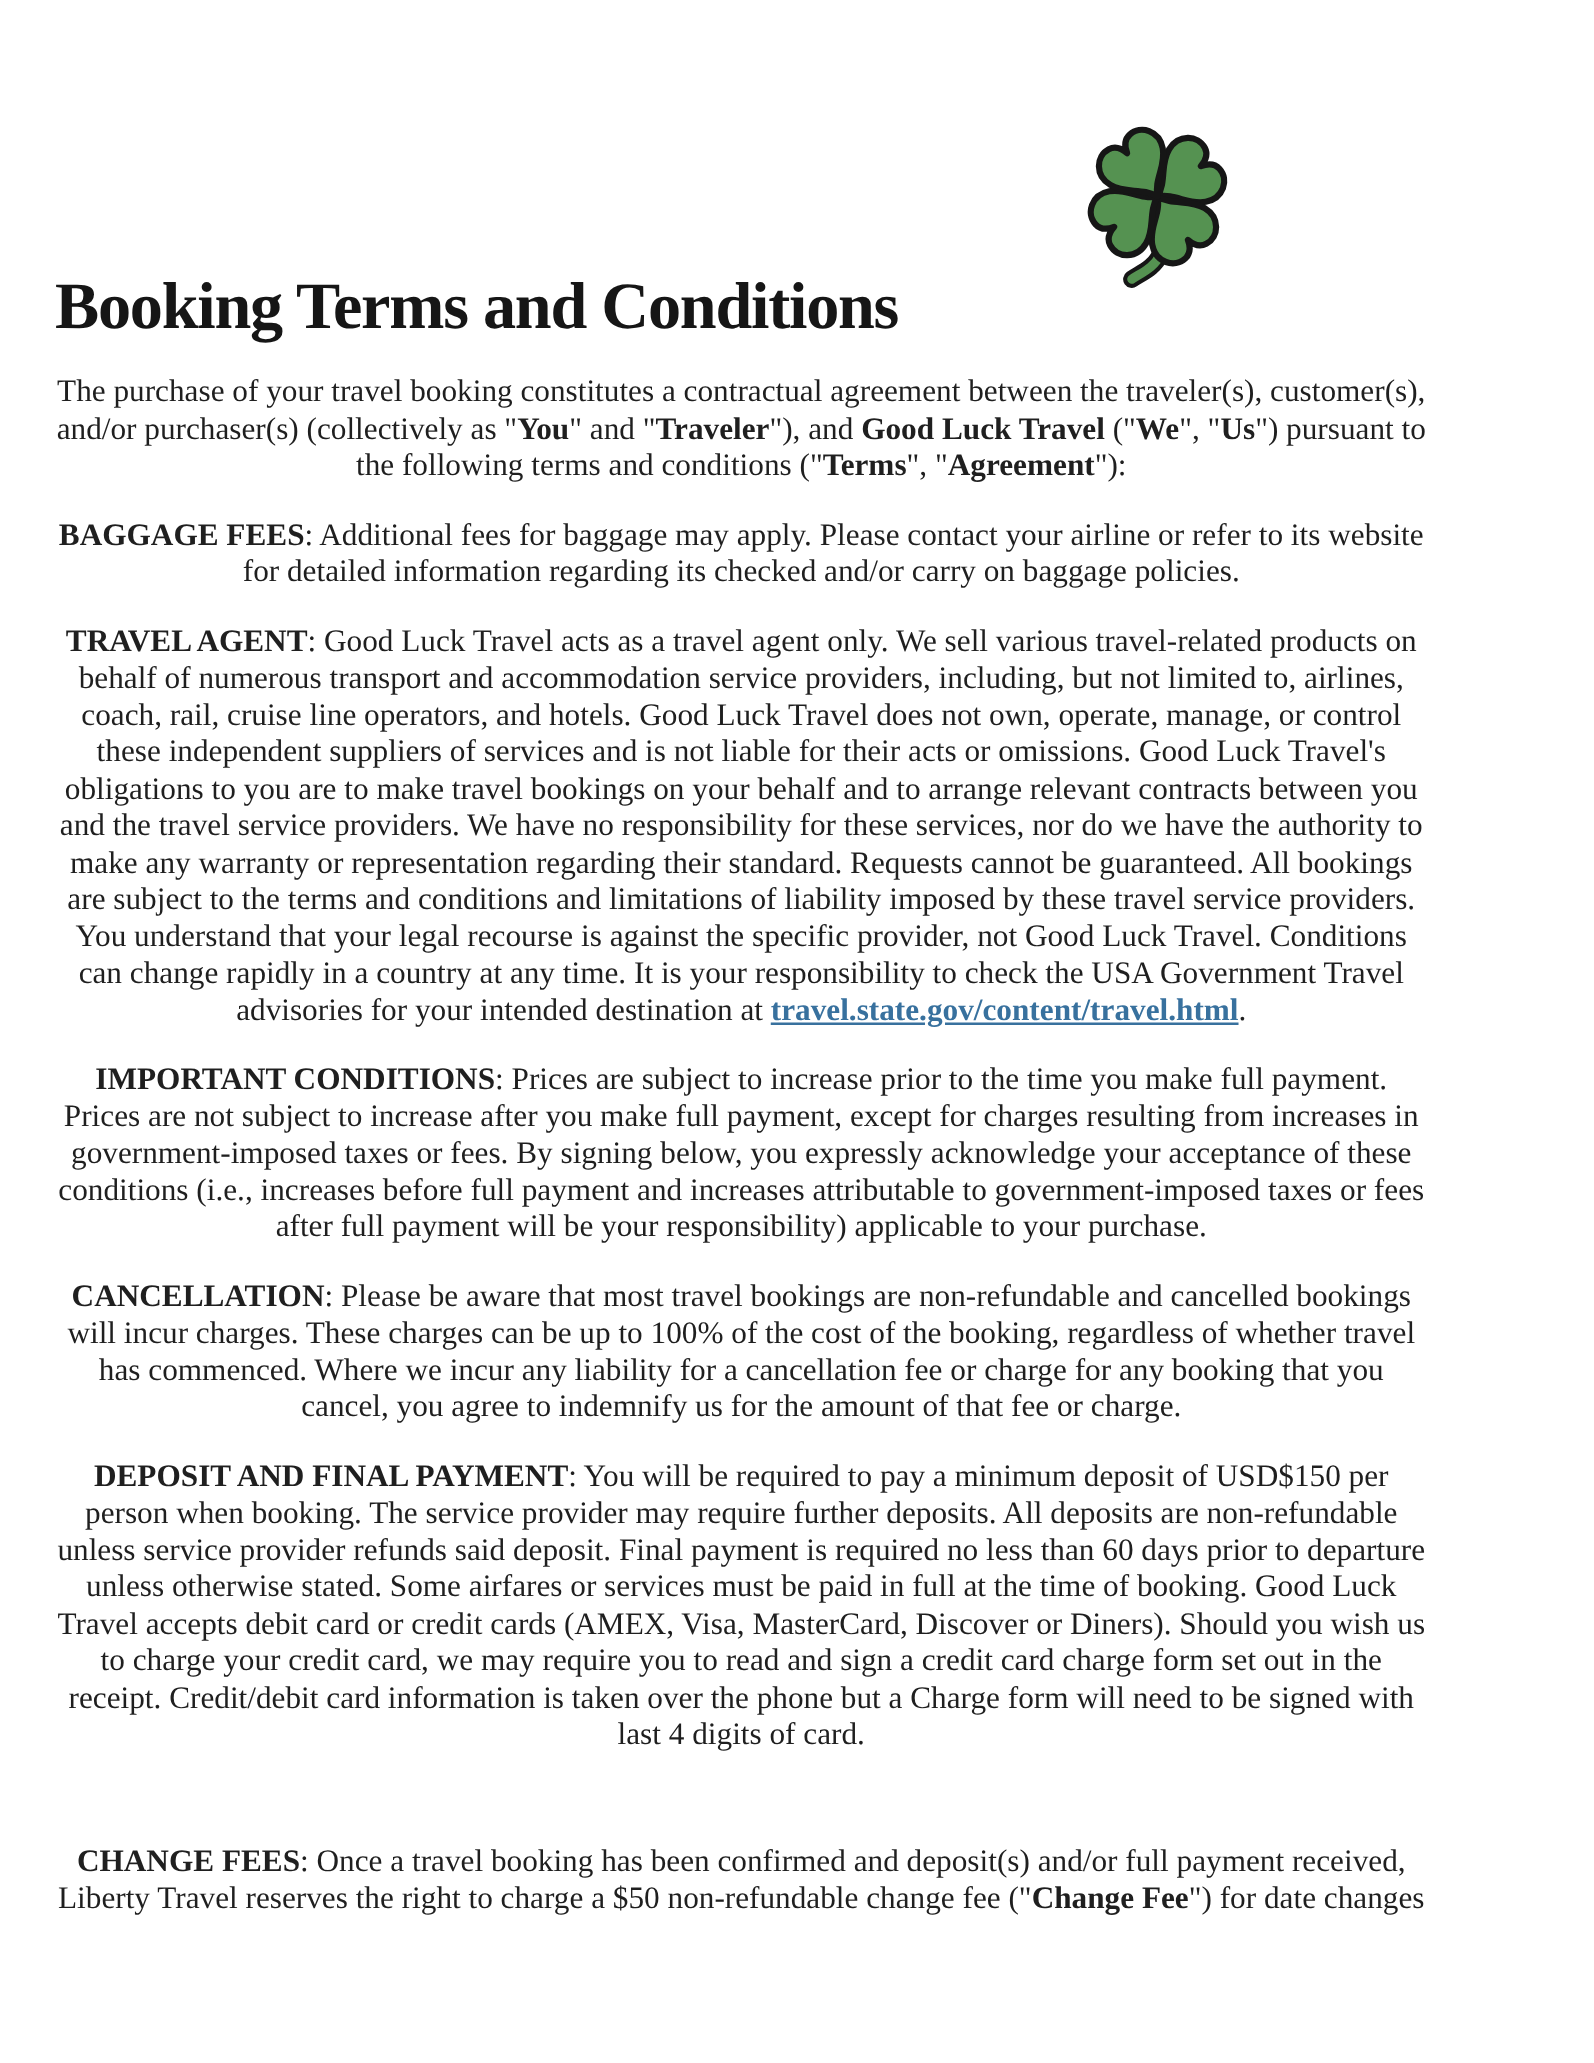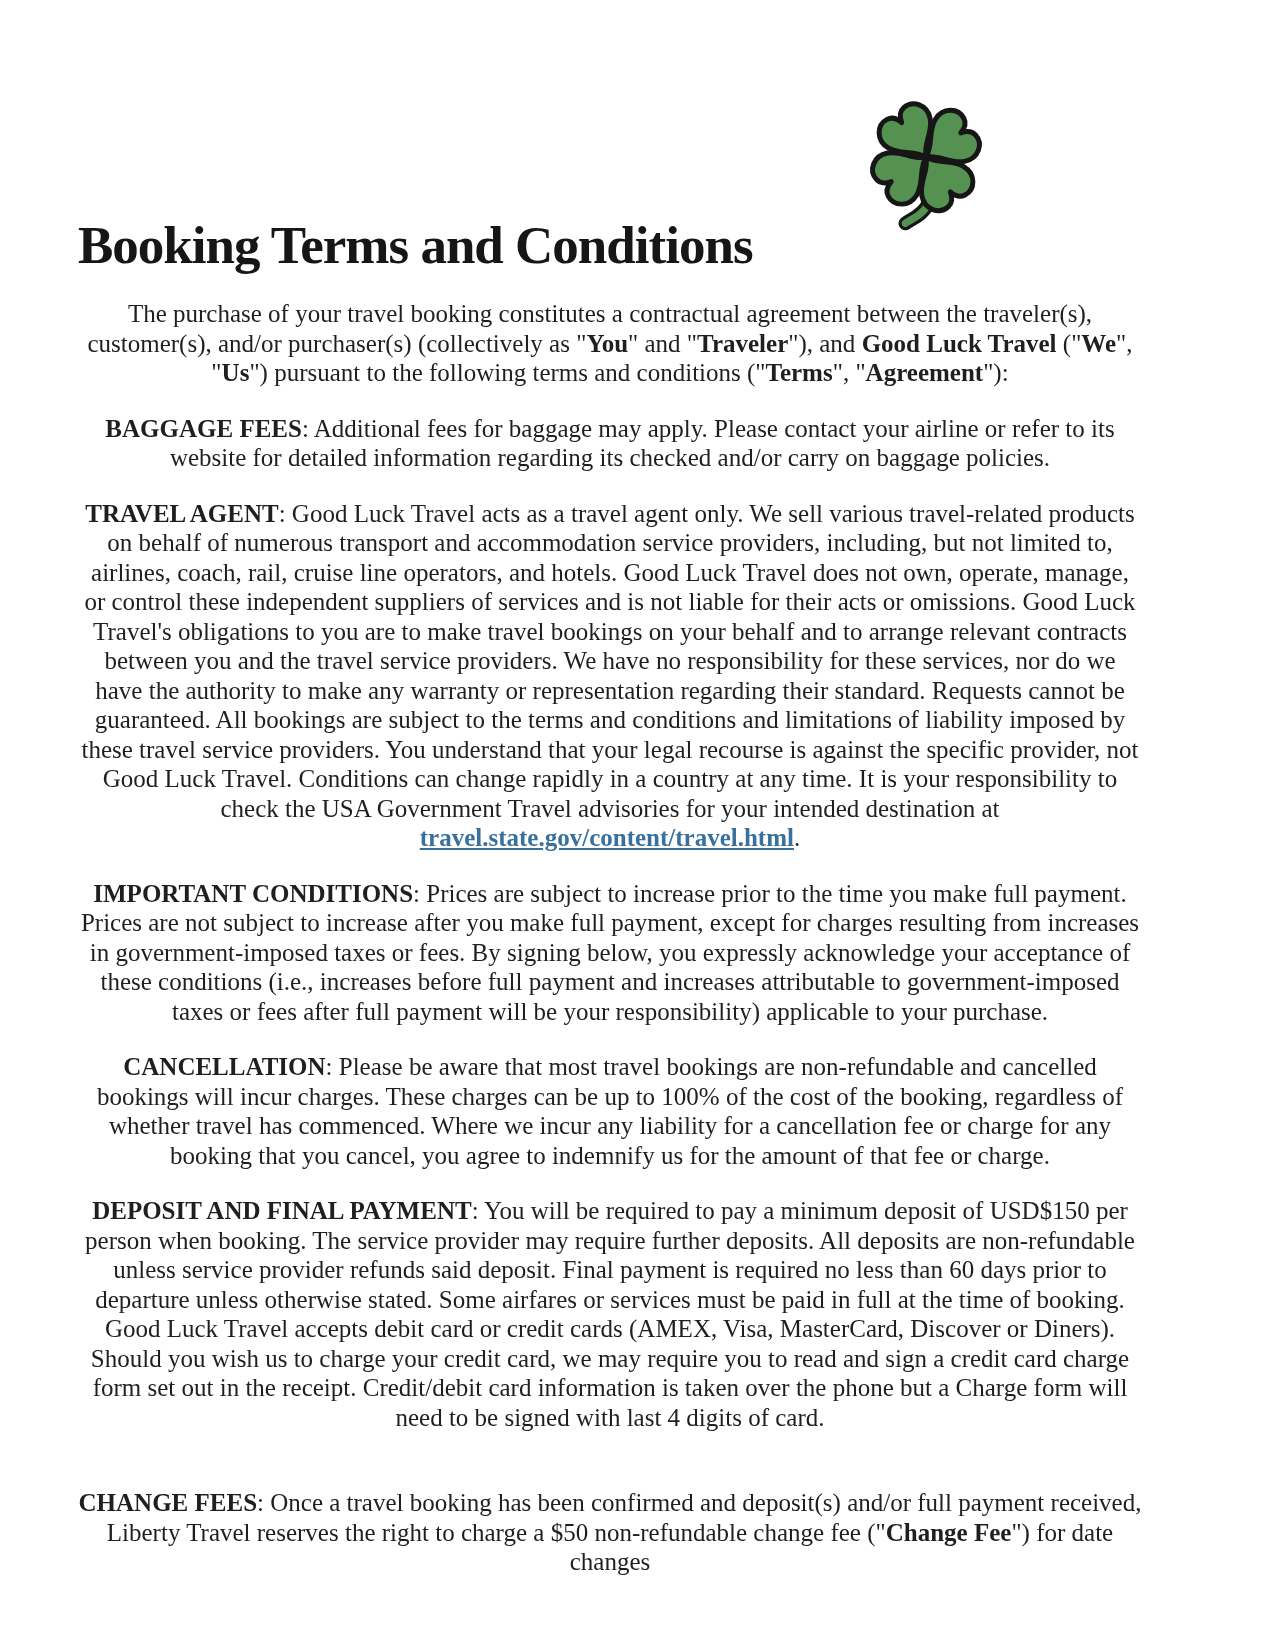--- a/index.html
+++ b/index.html
@@ -10,33 +10,33 @@
   }
   html,body{margin:0;padding:0;background:#ffffff;}
   body{
     width:1275px;height:1650px;position:relative;overflow:hidden;
     font-family:"Liberation Serif","DejaVu Serif",serif;
     color:var(--text);
   }
   .page{position:relative;width:1275px;height:1650px;background:#ffffff;}
   .clover-wrap{position:absolute;left:852px;top:90px;width:148px;height:152px;}
   .clover-wrap svg{width:100%;height:100%;display:block;}
-  .content{padding:217px 133px 0 78px;}
+  .content{padding:217px 133px 0 44px;}
   h1.doc-title{
     margin:0 0 26px 0;
     font-size:53px;line-height:56px;font-weight:bold;letter-spacing:-1px;
     color:#161616;white-space:nowrap;
   }
   .para{
     margin:0 0 26px 0;
     font-size:25px;line-height:29.5px;
     text-align:center;
   }
   .para .b{font-weight:bold;}
-  .gap-before{margin-top:56px;}
+  .gap-before{margin-top:72px;}
   a.doclink{color:var(--link);text-decoration:underline;cursor:pointer;font-weight:bold;}
 </style>
 </head>
 <body>
 
 <div class="page">
 
   <div class="clover-wrap">
     <svg viewBox="0 0 100 104" aria-hidden="true">
       <defs>

